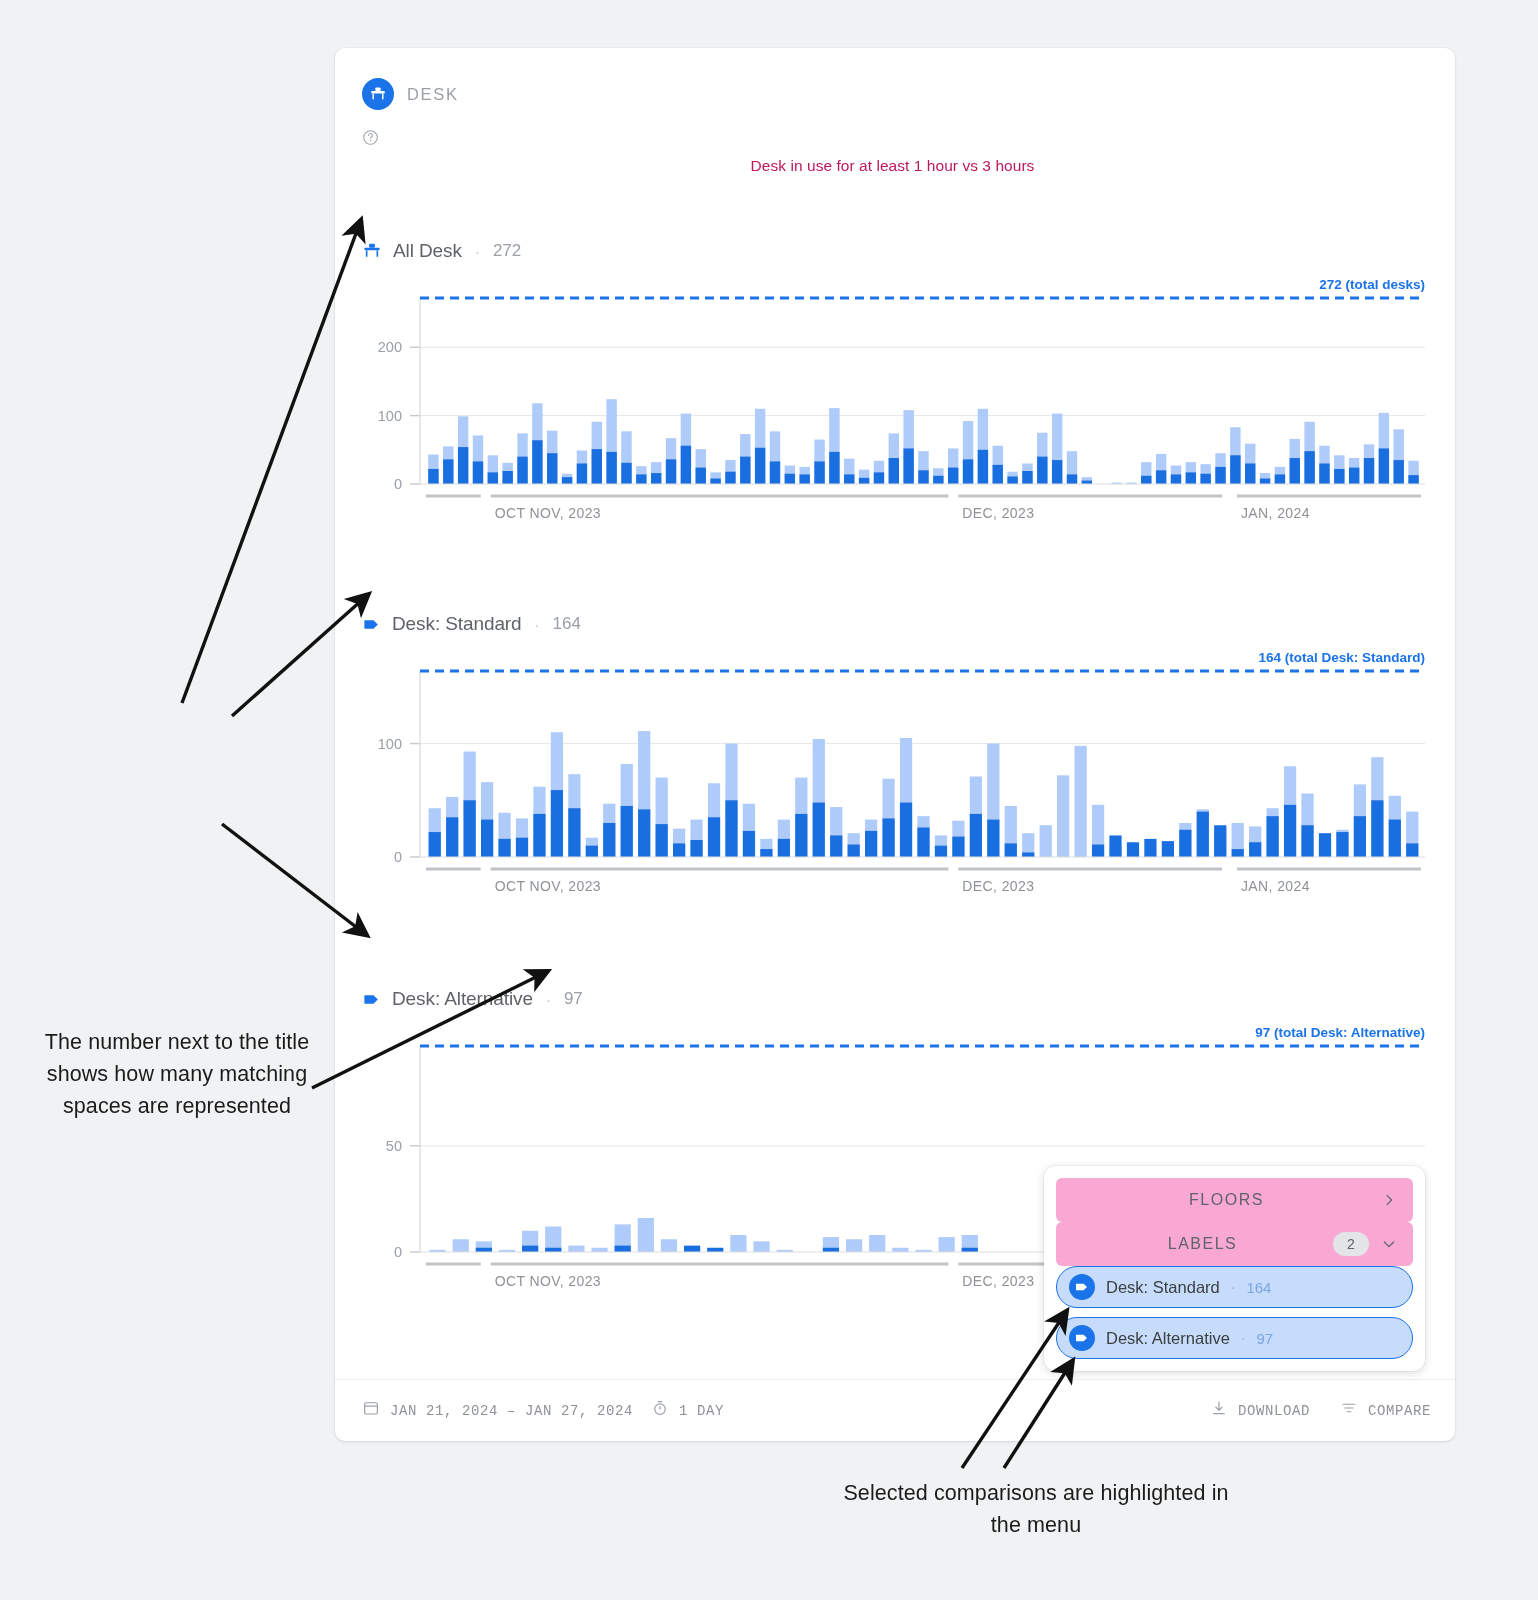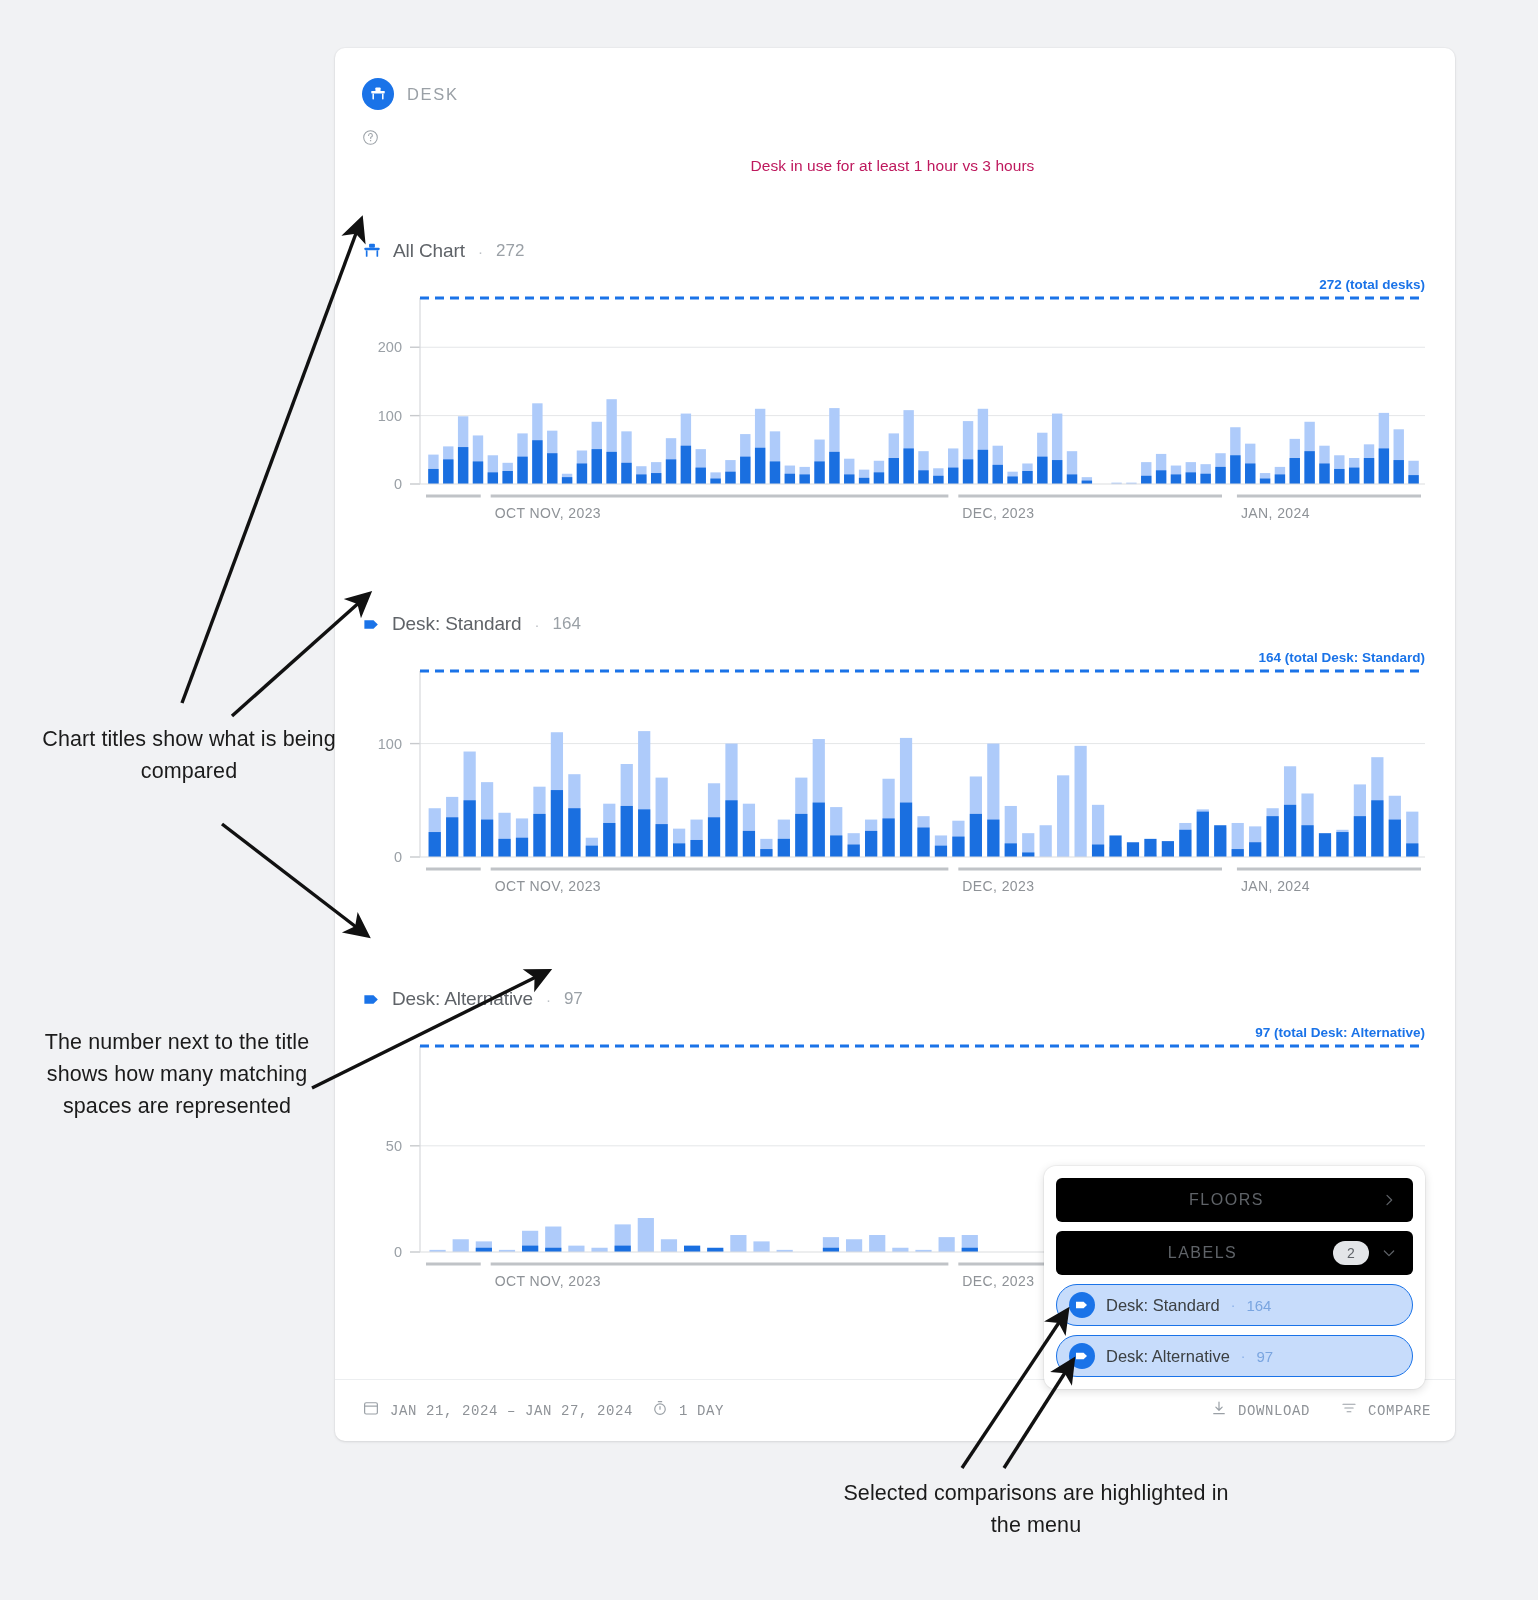--- a/index.html
+++ b/index.html
@@ -58,23 +58,22 @@
   .plot-svg { display: block; }
 
   
   .menu {
     position: absolute; left: 1044px; top: 1166px; width: 381px;
     background: #ffffff; border-radius: 12px;
     box-shadow: 0 2px 10px rgba(0,0,0,0.14), 0 0 0 1px rgba(0,0,0,0.04);
     padding: 12px; z-index: 30;
   }
   .menu-row {
-    height: 44px; background: #000000; border-radius: 6px;
+    height: 44px; background: #f9a8d4; border-radius: 6px;
     display: flex; align-items: center; padding: 0 16px;
-    margin-bottom: 9px;
   }
   .menu-row-label { font-size: 16px; letter-spacing: 1.5px; color: #5f6368; flex: 1; }
   .count-badge {
     min-width: 36px; height: 24px; border-radius: 12px; background: #e3e5e8;
     display: flex; align-items: center; justify-content: center;
     font-size: 14px; color: #5f6368; margin-right: 12px; padding: 0 9px;
   }
   .chev { width: 16px; height: 16px; display: block; }
 
   .pill {
@@ -137,21 +136,21 @@
     <div class="chart-block" style="top:192px">
       <div class="series-head">
         <span class="series-icon">
           <svg width="20" height="20" viewBox="0 0 24 24">
             <rect x="3" y="8" width="18" height="3" rx="0.8" fill="#1a73e8"></rect>
             <rect x="4.6" y="11" width="2" height="8" rx="0.8" fill="#1a73e8"></rect>
             <rect x="17.4" y="11" width="2" height="8" rx="0.8" fill="#1a73e8"></rect>
             <rect x="8.5" y="3.4" width="7" height="4.6" rx="1.2" fill="#1a73e8"></rect>
           </svg>
         </span>
-        <span class="series-name">All Chart</span>
+        <span class="series-name">All Desk</span>
         <span class="series-dot">·</span>
         <span class="series-count">272</span>
       </div>
       <div class="plot">
         <svg class="plot-svg" id="plot0" width="1120" height="270" viewBox="0 0 1120 270">
             <line x1="85" y1="139.61764705882354" x2="1090" y2="139.61764705882354" stroke="#e4e6e8" stroke-width="1"></line>
             <text x="67" y="144.61764705882354" text-anchor="end" font-family="&quot;Liberation Sans&quot;, sans-serif" font-size="14.5" fill="#9aa0a6">100</text>
             <line x1="75" y1="139.61764705882354" x2="85" y2="139.61764705882354" stroke="#c8cacd" stroke-width="1.4"></line>
             <line x1="85" y1="71.23529411764704" x2="1090" y2="71.23529411764704" stroke="#e4e6e8" stroke-width="1"></line>
             <text x="67" y="76.23529411764704" text-anchor="end" font-family="&quot;Liberation Sans&quot;, sans-serif" font-size="14.5" fill="#9aa0a6">200</text>
@@ -615,17 +614,16 @@
     <g stroke="#111" stroke-width="3.4" fill="none" marker-end="url(#ah)">
       <line x1="182" y1="703" x2="358" y2="228"></line>
       <line x1="232" y1="716" x2="362" y2="600"></line>
       <line x1="222" y1="824" x2="360" y2="930"></line>
       <line x1="312" y1="1088" x2="540" y2="975"></line>
       <line x1="962" y1="1468" x2="1062" y2="1318"></line>
       <line x1="1004" y1="1468" x2="1068" y2="1368"></line>
     </g>
   </svg>
 
-  <div class="anno-text" id="anno-a">Chart titles show what is being compared</div>
   <div class="anno-text" id="anno-b">The number next to the title shows how many matching spaces are represented</div>
   <div class="anno-text" id="anno-c">Selected comparisons are highlighted in the menu</div>
 
 </div>
 
 </body></html>

